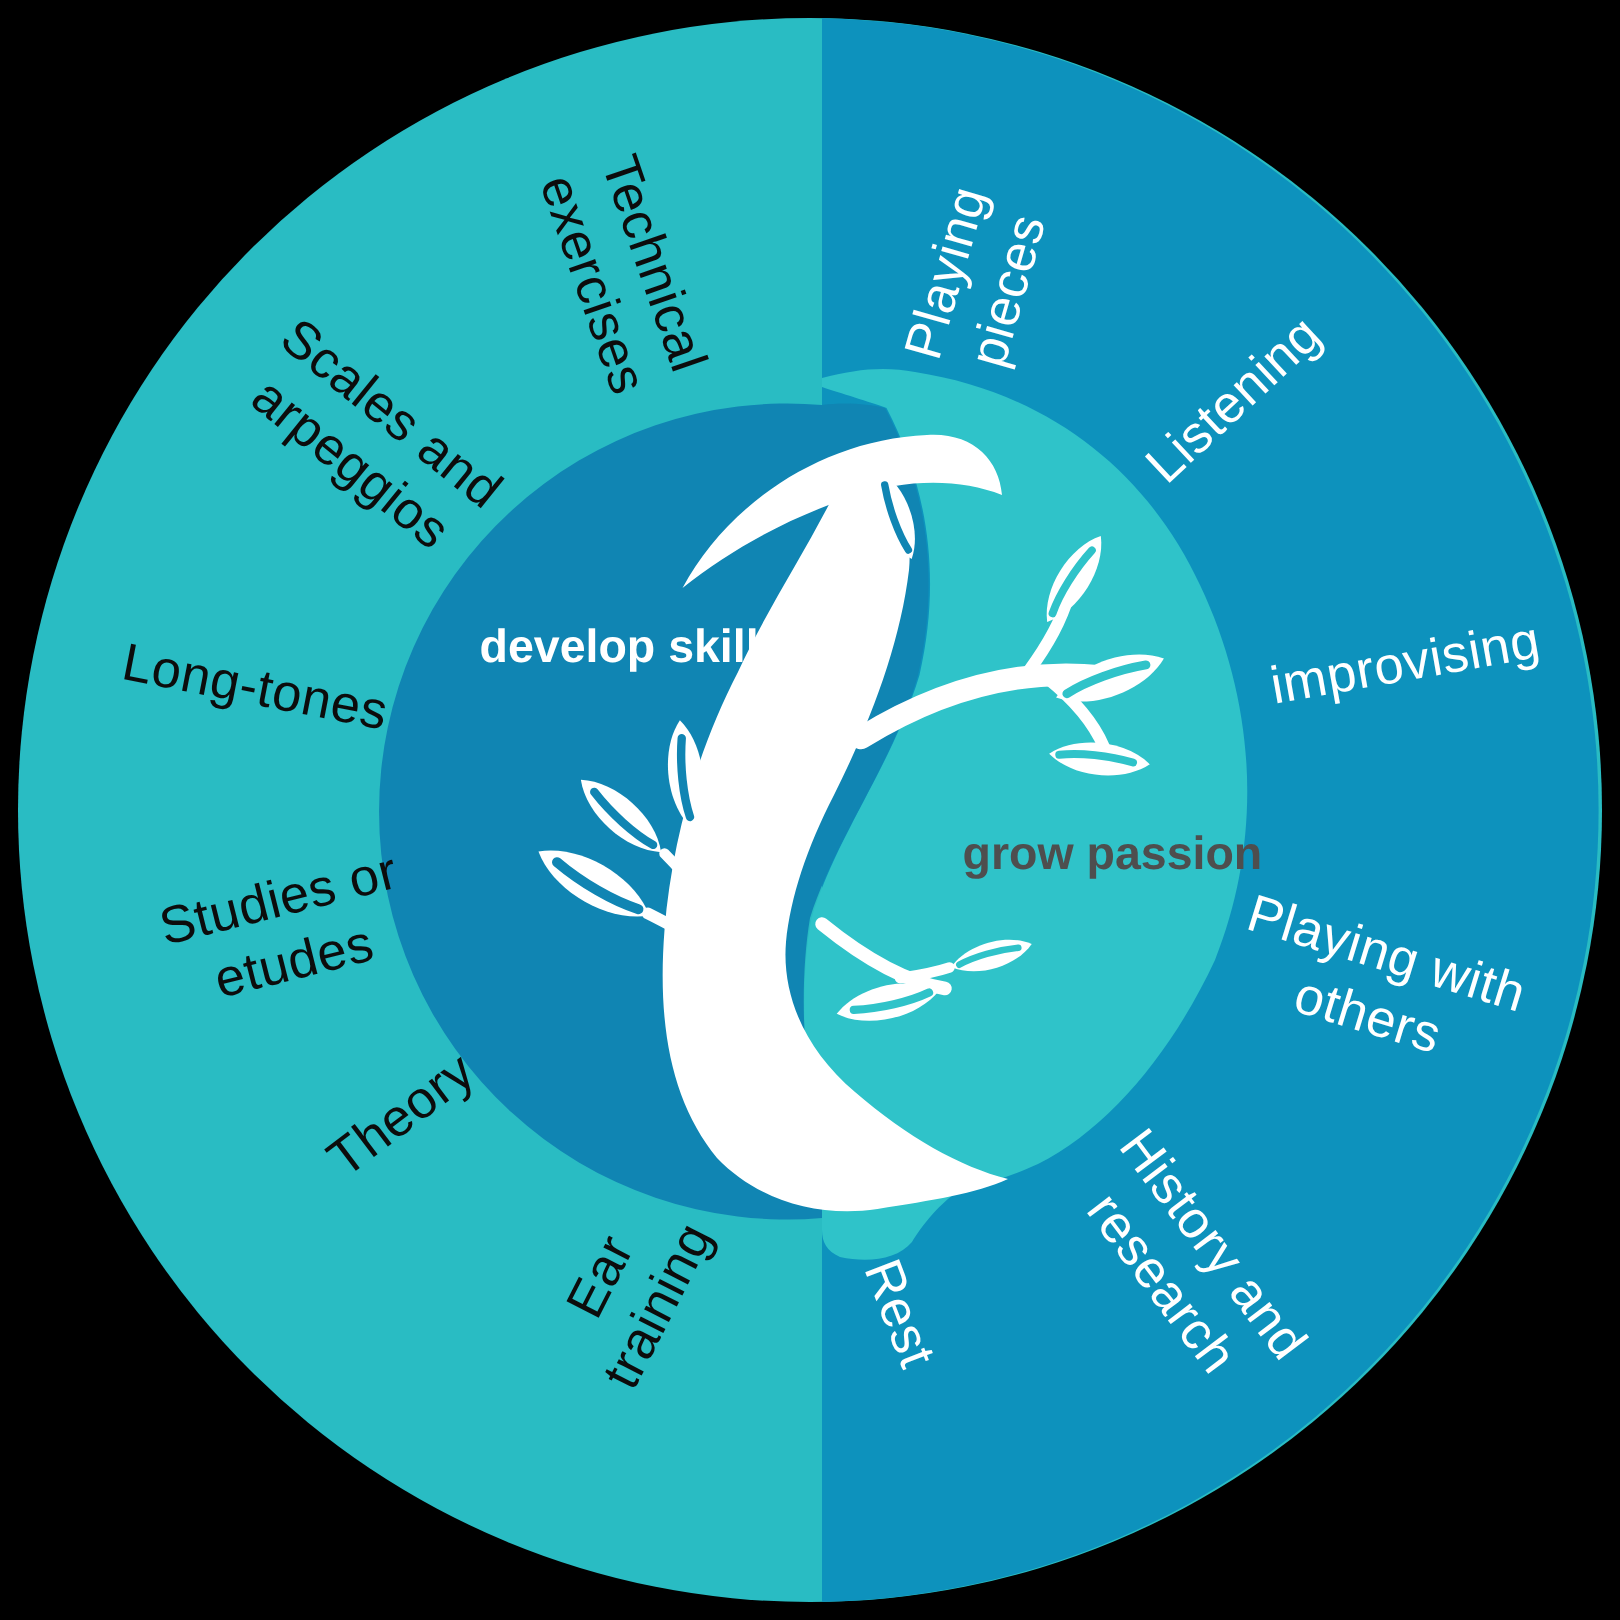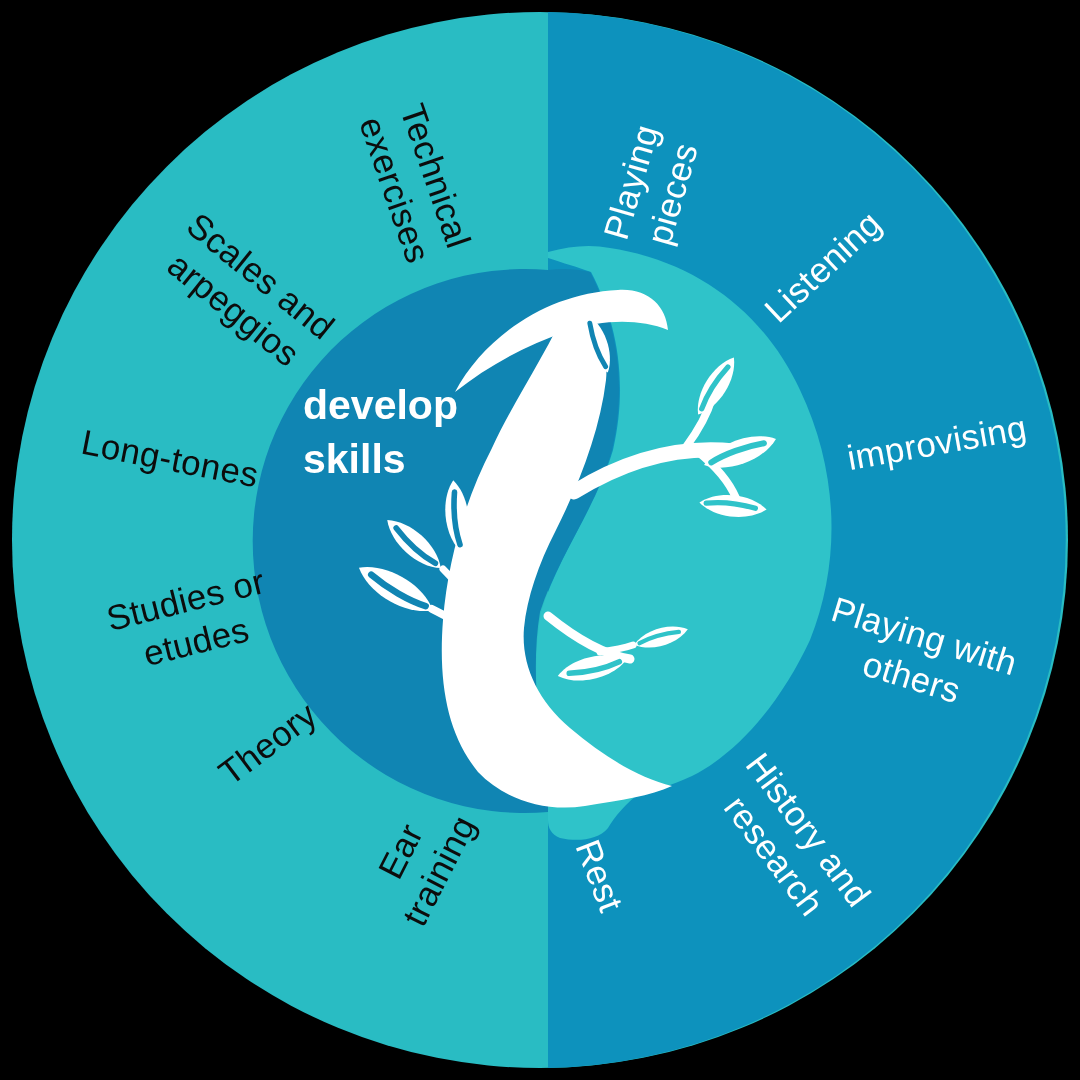--- a/index.html
+++ b/index.html
@@ -28,22 +28,22 @@
   .vein-t{stroke:var(--inner-right);}
   .lab{
     position:absolute;font-size:35px;line-height:1.22;letter-spacing:.4px;
     text-align:center;transform:translate(-50%,-50%) rotate(var(--r));
     white-space:pre-line;
   }
   .lab.dark{color:var(--label-dark);}
   .lab.light{color:var(--label-light);}
   .nowrap{white-space:nowrap;}
   .title{
-    position:absolute;font-size:41px;font-weight:bold;line-height:1.32;
-    text-align:left;transform:translate(-50%,-50%);
+    position:absolute;font-size:31px;font-weight:bold;line-height:1.32;
+    text-align:right;transform:translate(-50%,-50%);
   }
   #t-skills{left:413px;top:432px;width:220px;color:var(--title-light);}
   #t-passion{left:724px;top:570px;width:235px;color:var(--title-dark);}
   #l1{left:415px;top:183px;--r:71deg;width:200px;}
   #l2{left:247px;top:293px;--r:39deg;width:220px;}
   #l3{left:170px;top:459px;--r:11deg;}
   #l4{left:191px;top:621px;--r:-14deg;width:205px;}
   #l5{left:268px;top:744px;--r:-37deg;}
   #l6{left:420px;top:861px;--r:-63deg;width:145px;}
   #r1{left:652px;top:188px;--r:-74deg;width:150px;}
@@ -161,13 +161,14 @@
   <div class="lab dark" id="l6">Ear training</div>
 
   <div class="lab light" id="r1">Playing pieces</div>
   <div class="lab light nowrap" id="r2">Listening</div>
   <div class="lab light nowrap" id="r3">improvising</div>
   <div class="lab light" id="r4">Playing with others</div>
   <div class="lab light" id="r5">History and research</div>
   <div class="lab light nowrap" id="r6">Rest</div>
 
   <div class="title" id="t-skills">develop skills</div>
+  <div class="title" id="t-passion">grow passion</div>
 </div>
 
 </body></html>

